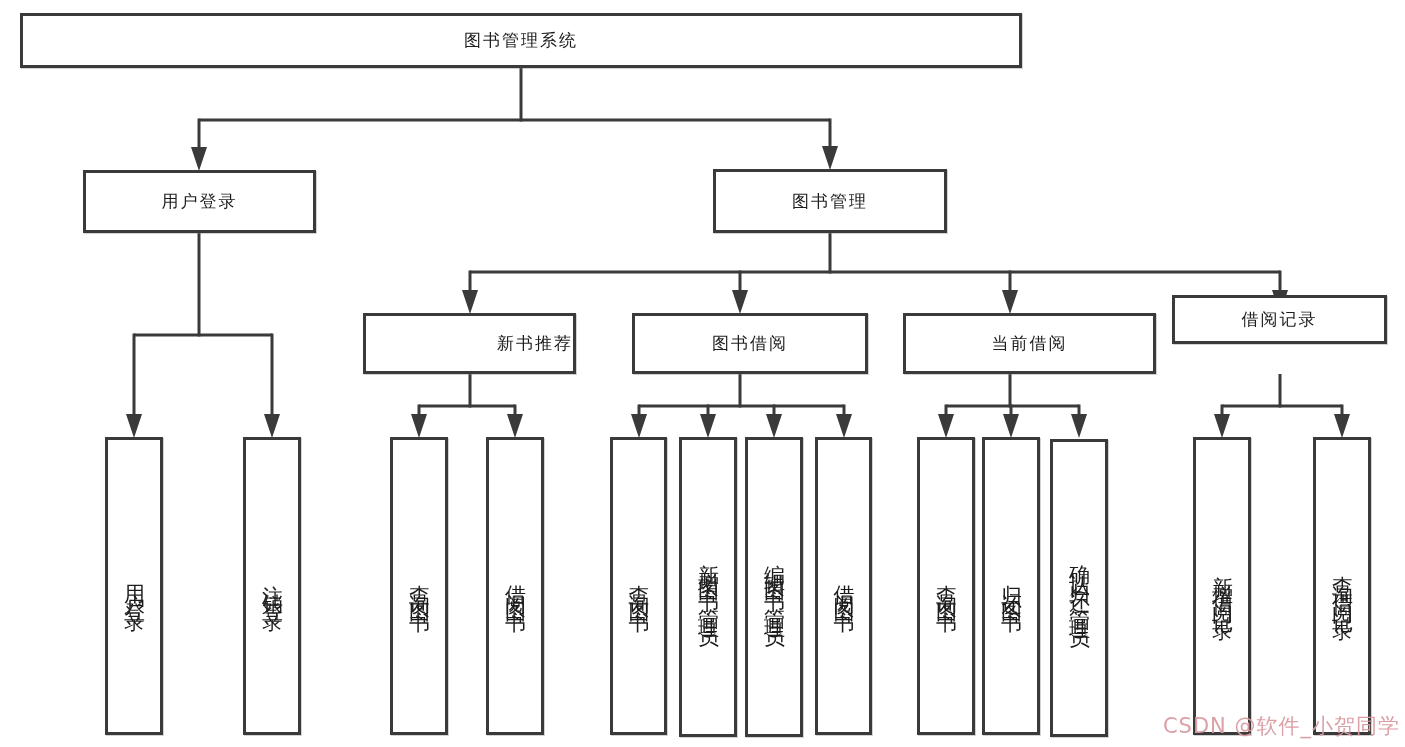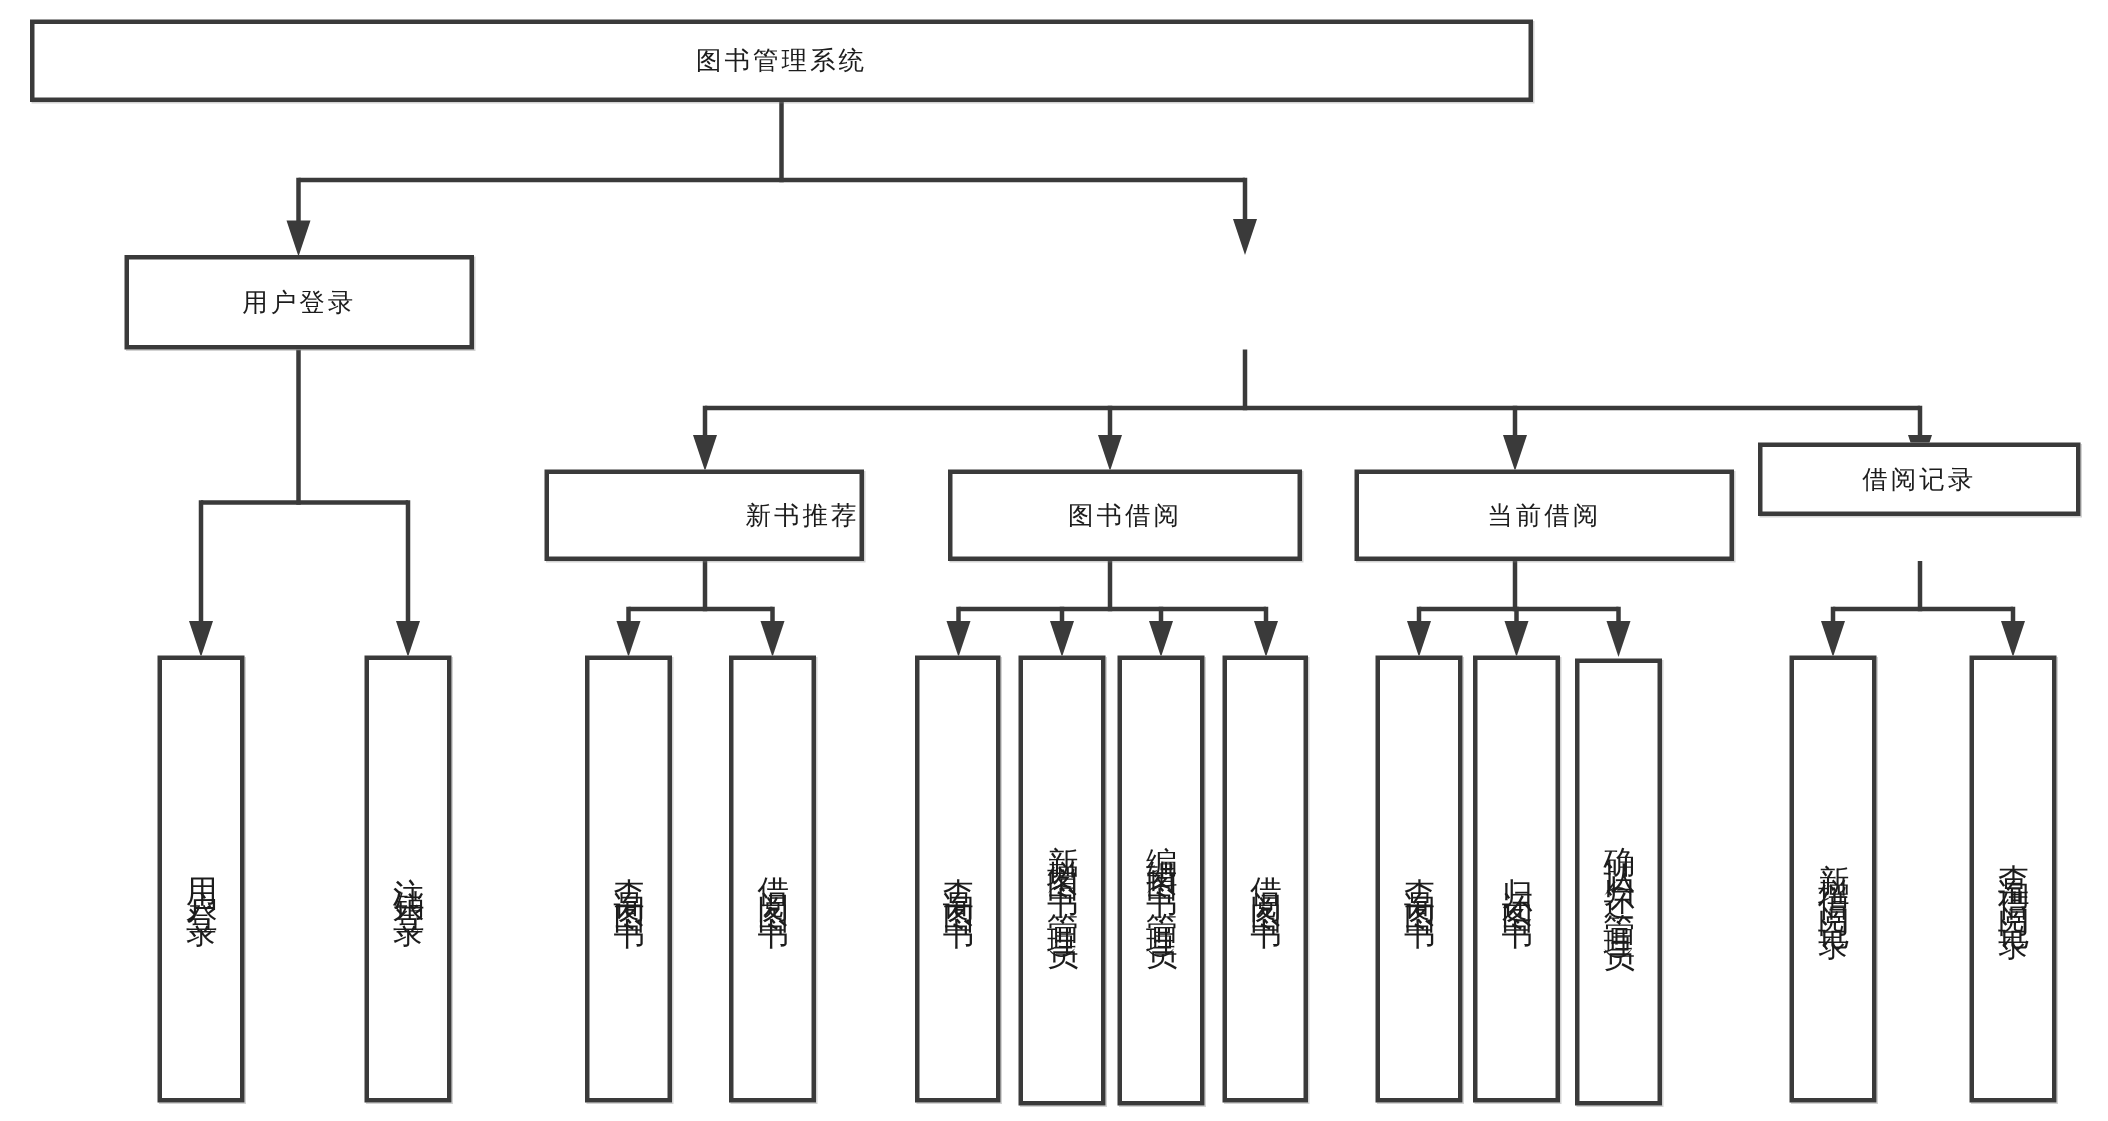--- a/index.html
+++ b/index.html
@@ -131,20 +131,23 @@
     </g>
   </svg>
 
   <div class="box" style="left:20px; top:13px; width:1002px; height:55px;">
     <span class="h-label">图书管理系统</span>
   </div>
 
   <div class="box" style="left:83px; top:170px; width:233px; height:63px;">
     <span class="h-label">用户登录</span>
   </div>
+  <div class="box" style="left:713px; top:169px; width:234px; height:64px;">
+    <span class="h-label">图书管理</span>
+  </div>
 
   <div class="box" style="left:363px; top:313px; width:213px; height:61px;justify-content:flex-end;">
     <span class="h-label">新书推荐</span>
   </div>
   <div class="box" style="left:632px; top:313px; width:236px; height:61px;">
     <span class="h-label">图书借阅</span>
   </div>
   <div class="box" style="left:903px; top:313px; width:253px; height:61px;">
     <span class="h-label">当前借阅</span>
   </div>
@@ -189,14 +192,15 @@
     <span class="v-label">确认归还（管理员）</span>
   </div>
 
   <div class="box" style="left:1193px; top:437px; width:58px; height:298px;">
     <span class="v-label">新增借阅记录</span>
   </div>
   <div class="box" style="left:1313px; top:437px; width:58px; height:298px;">
     <span class="v-label">查询借阅记录</span>
   </div>
 
+  <div class="watermark">CSDN @软件_小贺同学</div>
 
 </div>
 
 </body></html>

